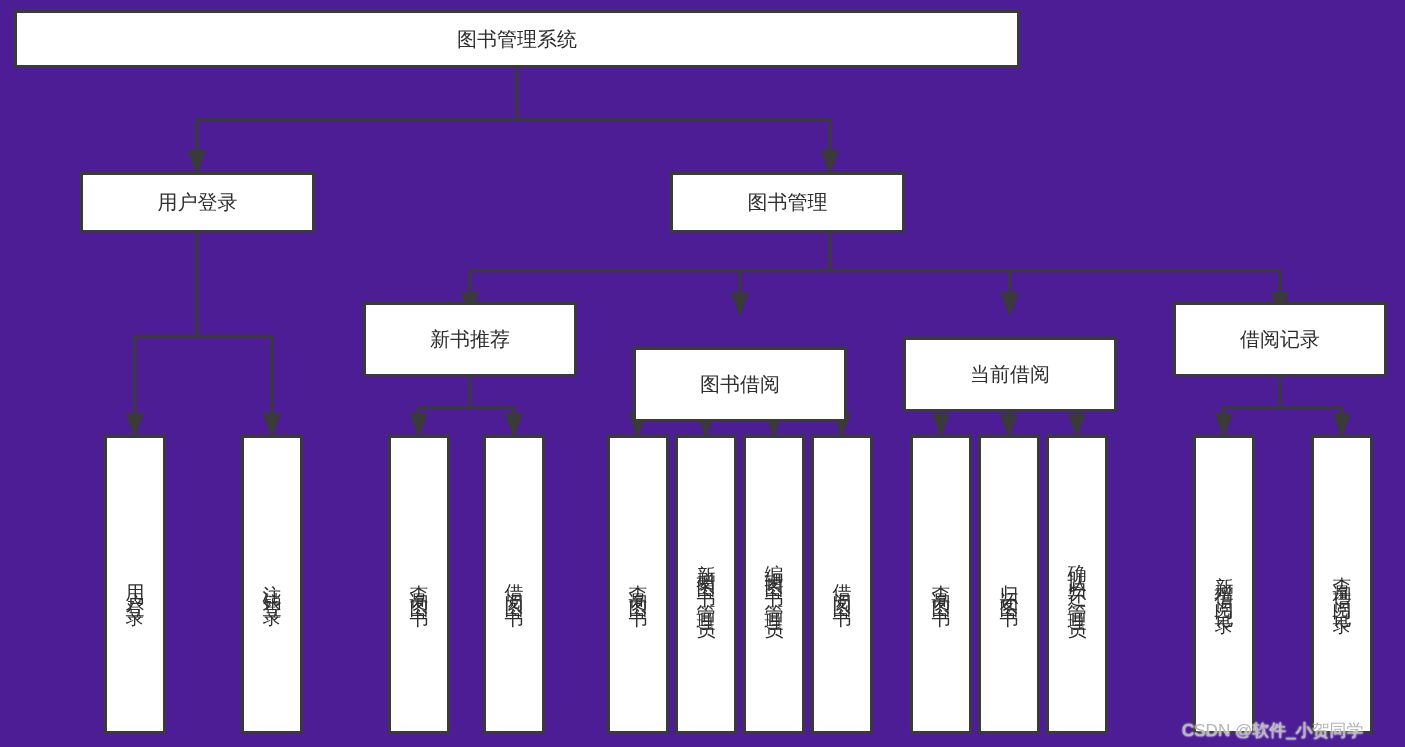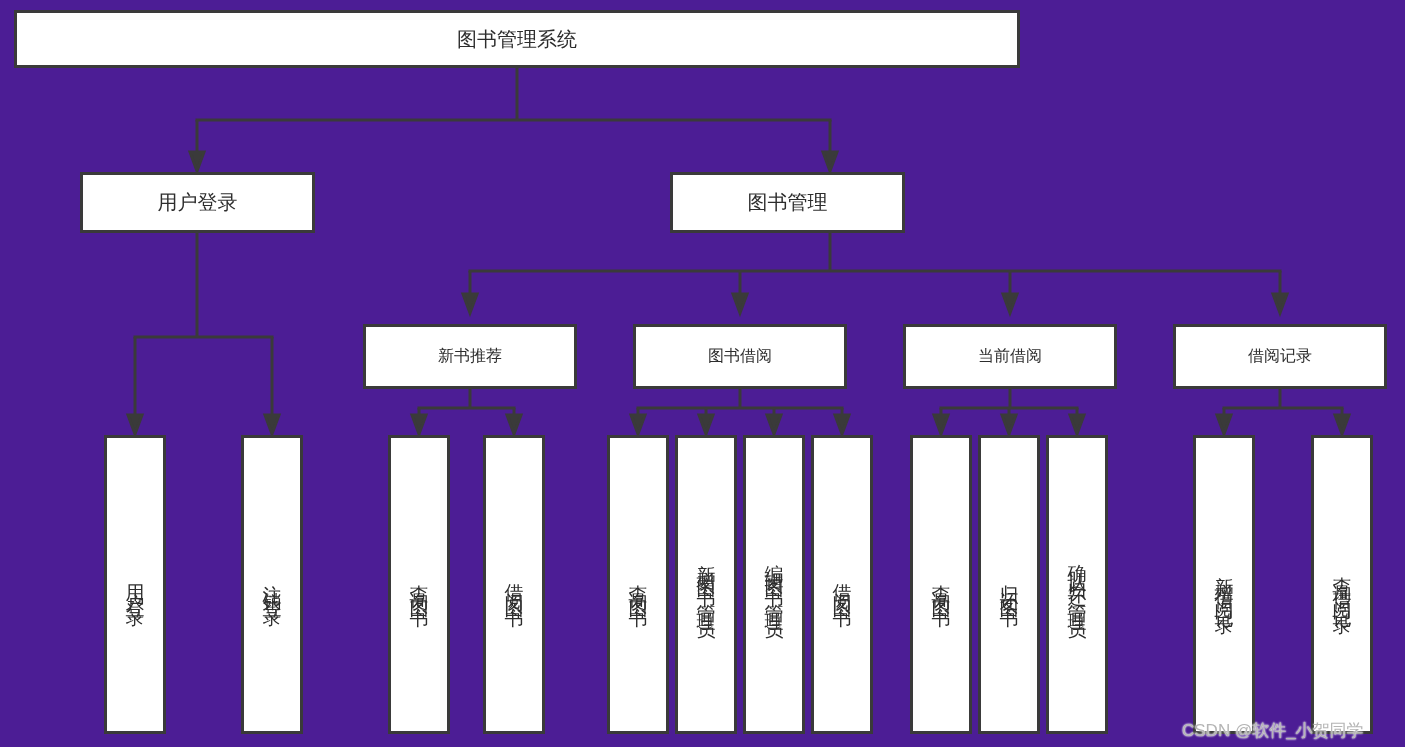--- a/index.html
+++ b/index.html
@@ -29,24 +29,24 @@
     background: #ffffff;
     display: flex;
     align-items: center;
     justify-content: center;
     color: #2d2d2d;
   }
   .node.root   { left: 14px;  top: 10px;  width: 1006px; height: 58px; font-size: 20px; }
   .node.level2 { top: 172px; width: 235px; height: 61px; font-size: 20px; }
   .node.b-user { left: 80px; }
   .node.b-book { left: 670px; }
-  .node.level3 { top: 324px; width: 214px; height: 65px; font-size: 16px; }
+  .node.level3 { top: 302px; width: 214px; height: 75px; font-size: 20px; }
   .node.g-new     { left: 363px; }
-  .node.g-borrow  { left: 633px; }
-  .node.g-current { left: 903px; }
+  .node.g-borrow  { left: 633px; margin-top: 45px; }
+  .node.g-current { left: 903px; margin-top: 35px; }
   .node.g-record  { left: 1173px; }
   .node.leaf {
     top: 435px;
     width: 62px;
     height: 299px;
     font-size: 19px;
   }
   .leaf .vtext {
     writing-mode: vertical-rl;
     text-orientation: mixed;

